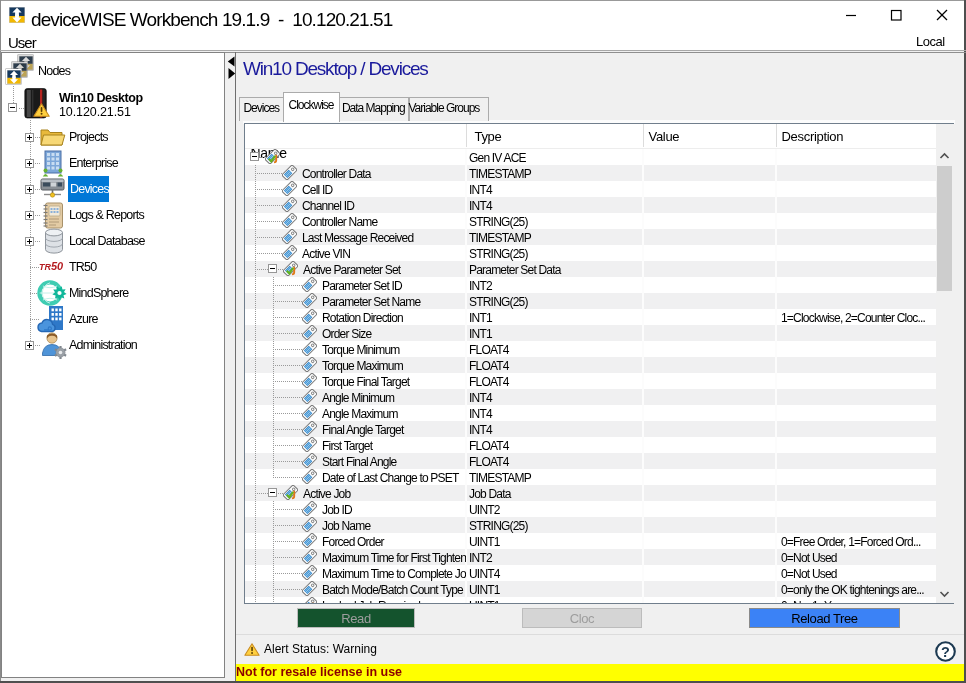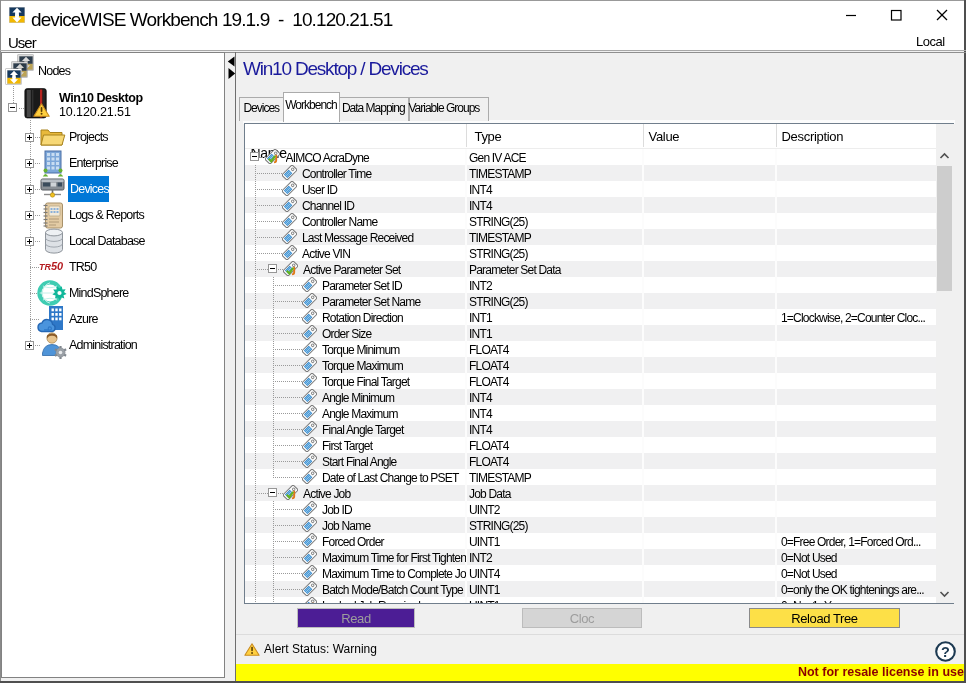--- a/index.html
+++ b/index.html
@@ -240,21 +240,21 @@
 <svg class="abs" style="left:227px;top:56px" width="9" height="24" viewBox="0 0 9 24">
 <path d="M7.5 0.5 L7.5 10.5 L0.8 5.5 Z" fill="#000"></path>
 <path d="M1.5 12 L8.2 17.5 L1.5 23 Z" fill="#000"></path>
 </svg>
 <div class="abs" style="left:235px;top:52px;width:1px;height:629px;background:#6e6e6e"></div>
 <div class="txt" style="left:243px;top:57.5px;font-size:19px;line-height:22px;color:#1a1a9c;letter-spacing:-1.2px">Win10 Desktop / Devices</div>
 <div class="abs" style="left:243px;top:119.5px;width:712px;height:4px;background:#fcfcfc"></div>
 <div class="abs" style="left:238.5px;top:97px;width:45.5px;height:23.5px;background:#f0f0f0;border:1px solid #ababab;border-bottom:none;z-index:2"></div>
 <div class="txt" style="left:238.5px;top:101px;width:45.5px;text-align:center;font-size:12px;letter-spacing:-1px;z-index:2">Devices</div>
 <div class="abs" style="left:282.5px;top:92px;width:57px;height:29.5px;background:#fff;border:1px solid #ababab;border-bottom:none;z-index:3"></div>
-<div class="txt" style="left:282.5px;top:98px;width:57px;text-align:center;font-size:12px;letter-spacing:-1px;z-index:4">Workbench</div>
+<div class="txt" style="left:282.5px;top:98px;width:57px;text-align:center;font-size:12px;letter-spacing:-1px;z-index:4">Clockwise</div>
 <div class="abs" style="left:338px;top:97px;width:70.5px;height:23.5px;background:#f0f0f0;border:1px solid #ababab;border-bottom:none;z-index:2"></div>
 <div class="txt" style="left:338px;top:101px;width:70.5px;text-align:center;font-size:12px;letter-spacing:-1px;z-index:2">Data Mapping</div>
 <div class="abs" style="left:408.5px;top:97px;width:80.5px;height:23.5px;background:#f0f0f0;border:1px solid #ababab;border-bottom:none;z-index:2"></div>
 <div class="txt" style="left:408.5px;top:101px;width:66px;text-align:center;font-size:12px;letter-spacing:-1px;z-index:2">Variable Groups</div>
 <div class="abs" style="left:244px;top:122.5px;width:710px;height:481.29999999999995px;background:#fff;border:1px solid #707e8c"></div>
 <div class="txt" style="left:250.5px;top:145px;font-size:14px;letter-spacing:-0.3px">Name</div>
 <div class="txt" style="left:474.5px;top:129px;font-size:13px;letter-spacing:-0.3px">Type</div>
 <div class="txt" style="left:648.5px;top:129px;font-size:13px;letter-spacing:-0.3px">Value</div>
 <div class="txt" style="left:781.5px;top:129px;font-size:13px;letter-spacing:-0.3px">Description</div>
 <div class="abs" style="left:466px;top:124px;width:1px;height:23px;background:#dcdcdc"></div>
@@ -292,47 +292,46 @@
 <rect x="0.2" y="3.8" width="14.6" height="7.4" rx="1.5" fill="#fdfdfd" stroke="#787878" stroke-width="1"></rect>
 <rect x="2.1" y="5" width="6.8" height="5" fill="#2e86cc"></rect>
 <line x1="2.3" y1="6.3" x2="8.7" y2="6.3" stroke="#aad4f2" stroke-width="0.8"></line>
 <line x1="2.3" y1="7.5" x2="8.7" y2="7.5" stroke="#aad4f2" stroke-width="0.8"></line>
 <line x1="2.3" y1="8.7" x2="8.7" y2="8.7" stroke="#aad4f2" stroke-width="0.8"></line>
 <circle cx="12" cy="7.5" r="1.25" fill="#fff" stroke="#8d8d8d" stroke-width="1"></circle>
 </g>
       <path d="M11.2 5.8 L11.2 11.2 Q11.2 13.2 9 13.4" fill="none" stroke="#e07818" stroke-width="1.9"></path>
       <path d="M3.8 9.8 L6.3 12.4 L10.2 6.8" fill="none" stroke="#64b41e" stroke-width="2.1"></path>
     </svg>
-<div class="cell" style="left:40.5px;top:1px;width:180.5px;overflow:hidden">AIMCO AcraDyne</div>
 <div class="cell" style="left:224px;top:1px">Gen IV ACE</div>
 <div style="position:absolute;left:10px;top:24px;width:28px;height:1px;background-image:repeating-linear-gradient(to right,#9a9a9a 0 1px,transparent 1px 2px)"></div>
 <svg style="position:absolute;left:37px;top:16px" width="15" height="15" viewBox="0 0 15 15">
 <g transform="rotate(-45 7.5 7.5)">
 <rect x="0.2" y="3.8" width="14.6" height="7.4" rx="1.5" fill="#fdfdfd" stroke="#787878" stroke-width="1"></rect>
 <rect x="2.1" y="5" width="6.8" height="5" fill="#2e86cc"></rect>
 <line x1="2.3" y1="6.3" x2="8.7" y2="6.3" stroke="#aad4f2" stroke-width="0.8"></line>
 <line x1="2.3" y1="7.5" x2="8.7" y2="7.5" stroke="#aad4f2" stroke-width="0.8"></line>
 <line x1="2.3" y1="8.7" x2="8.7" y2="8.7" stroke="#aad4f2" stroke-width="0.8"></line>
 <circle cx="12" cy="7.5" r="1.25" fill="#fff" stroke="#8d8d8d" stroke-width="1"></circle>
 </g>
     </svg>
-<div class="cell" style="left:57px;top:17px;width:164px;overflow:hidden">Controller Time</div>
+<div class="cell" style="left:57px;top:17px;width:164px;overflow:hidden">Controller Data</div>
 <div class="cell" style="left:224px;top:17px">TIMESTAMP</div>
 <div style="position:absolute;left:10px;top:40px;width:28px;height:1px;background-image:repeating-linear-gradient(to right,#9a9a9a 0 1px,transparent 1px 2px)"></div>
 <svg style="position:absolute;left:37px;top:32px" width="15" height="15" viewBox="0 0 15 15">
 <g transform="rotate(-45 7.5 7.5)">
 <rect x="0.2" y="3.8" width="14.6" height="7.4" rx="1.5" fill="#fdfdfd" stroke="#787878" stroke-width="1"></rect>
 <rect x="2.1" y="5" width="6.8" height="5" fill="#2e86cc"></rect>
 <line x1="2.3" y1="6.3" x2="8.7" y2="6.3" stroke="#aad4f2" stroke-width="0.8"></line>
 <line x1="2.3" y1="7.5" x2="8.7" y2="7.5" stroke="#aad4f2" stroke-width="0.8"></line>
 <line x1="2.3" y1="8.7" x2="8.7" y2="8.7" stroke="#aad4f2" stroke-width="0.8"></line>
 <circle cx="12" cy="7.5" r="1.25" fill="#fff" stroke="#8d8d8d" stroke-width="1"></circle>
 </g>
     </svg>
-<div class="cell" style="left:57px;top:33px;width:164px;overflow:hidden">User ID</div>
+<div class="cell" style="left:57px;top:33px;width:164px;overflow:hidden">Cell ID</div>
 <div class="cell" style="left:224px;top:33px">INT4</div>
 <div style="position:absolute;left:10px;top:56px;width:28px;height:1px;background-image:repeating-linear-gradient(to right,#9a9a9a 0 1px,transparent 1px 2px)"></div>
 <svg style="position:absolute;left:37px;top:48px" width="15" height="15" viewBox="0 0 15 15">
 <g transform="rotate(-45 7.5 7.5)">
 <rect x="0.2" y="3.8" width="14.6" height="7.4" rx="1.5" fill="#fdfdfd" stroke="#787878" stroke-width="1"></rect>
 <rect x="2.1" y="5" width="6.8" height="5" fill="#2e86cc"></rect>
 <line x1="2.3" y1="6.3" x2="8.7" y2="6.3" stroke="#aad4f2" stroke-width="0.8"></line>
 <line x1="2.3" y1="7.5" x2="8.7" y2="7.5" stroke="#aad4f2" stroke-width="0.8"></line>
 <line x1="2.3" y1="8.7" x2="8.7" y2="8.7" stroke="#aad4f2" stroke-width="0.8"></line>
 <circle cx="12" cy="7.5" r="1.25" fill="#fff" stroke="#8d8d8d" stroke-width="1"></circle>
@@ -689,26 +688,26 @@
 <div class="cell" style="left:536px;top:449px;width:152px;overflow:hidden">0=No, 1=Yes</div>
 </div>
 <div class="abs" style="left:935.5px;top:123.5px;width:18px;height:479px;background:#f0f0f0"></div>
 <svg class="abs" style="left:936px;top:148px" width="17" height="17" viewBox="0 0 17 17">
 <path d="M4.5 10 L8.5 6 L12.5 10" fill="none" stroke="#505050" stroke-width="1.6"></path>
   </svg>
 <div class="abs" style="left:937px;top:166px;width:15px;height:125px;background:#cdcdcd"></div>
 <svg class="abs" style="left:936px;top:585px" width="17" height="17" viewBox="0 0 17 17">
 <path d="M4.5 7 L8.5 11 L12.5 7" fill="none" stroke="#505050" stroke-width="1.6"></path>
   </svg>
-<div class="abs" style="left:297px;top:608px;width:118px;height:20px;background:#4c1d95;border:1px solid #bcbcbc;color:#9d9d9d;font-size:13px;letter-spacing:-0.4px;text-align:center;line-height:19px;font-family:'Liberation Sans',sans-serif">Read</div>
+<div class="abs" style="left:297px;top:608px;width:118px;height:20px;background:#14532d;border:1px solid #bcbcbc;color:#9d9d9d;font-size:13px;letter-spacing:-0.4px;text-align:center;line-height:19px;font-family:'Liberation Sans',sans-serif">Read</div>
 <div class="abs" style="left:522px;top:608px;width:120px;height:20px;background:#d5d5d5;border:1px solid #bcbcbc;color:#9d9d9d;font-size:13px;letter-spacing:-0.4px;text-align:center;line-height:19px;font-family:'Liberation Sans',sans-serif">Cloc</div>
-<div class="abs" style="left:749px;top:608px;width:151px;height:20px;background:#fde047;border:1px solid #8a8a8a;color:#000;font-size:13px;letter-spacing:-0.4px;text-align:center;line-height:19px;font-family:'Liberation Sans',sans-serif">Reload Tree</div>
+<div class="abs" style="left:749px;top:608px;width:151px;height:20px;background:#3b82f6;border:1px solid #8a8a8a;color:#000;font-size:13px;letter-spacing:-0.4px;text-align:center;line-height:19px;font-family:'Liberation Sans',sans-serif">Reload Tree</div>
 <div class="abs" style="left:236px;top:633.5px;width:728px;height:1px;background:#dcdcdc"></div>
 <svg style="position:absolute;left:244px;top:643px" width="16" height="13" viewBox="0 0 17 14">
 <path d="M8.5 0.8 L16.2 13.2 L0.8 13.2 Z" fill="#ffcf3e" stroke="#c88a1e" stroke-width="1.1" stroke-linejoin="round"></path>
 <rect x="7.7" y="4" width="1.7" height="5" rx="0.8" fill="#5a3c00"></rect>
 <circle cx="8.55" cy="10.8" r="1" fill="#5a3c00"></circle>
 </svg>
 <div class="txt" style="left:264px;top:641.5px;font-size:12px;line-height:14px">Alert Status: Warning</div>
 <svg class="abs" style="left:935px;top:641px" width="21" height="21" viewBox="0 0 21 21">
 <circle cx="10.5" cy="10.5" r="9.3" fill="#fff" stroke="#1d3a52" stroke-width="2.1"></circle>
 <text x="10.5" y="15.5" text-anchor="middle" font-family="Liberation Sans" font-size="14.5" font-weight="bold" fill="#1d3a52">?</text>
 </svg>
-<div class="abs" style="left:236px;top:663.5px;width:728px;height:17.5px;background:#ffff00;text-align:right;font-size:12.5px;font-weight:bold;color:#8b0000;line-height:17.5px">Not for resale license in use</div>
+<div class="abs" style="left:236px;top:663.5px;width:728px;height:17.5px;background:#ffff00;text-align:left;font-size:12.5px;font-weight:bold;color:#8b0000;line-height:17.5px">Not for resale license in use</div>
 </body></html>

